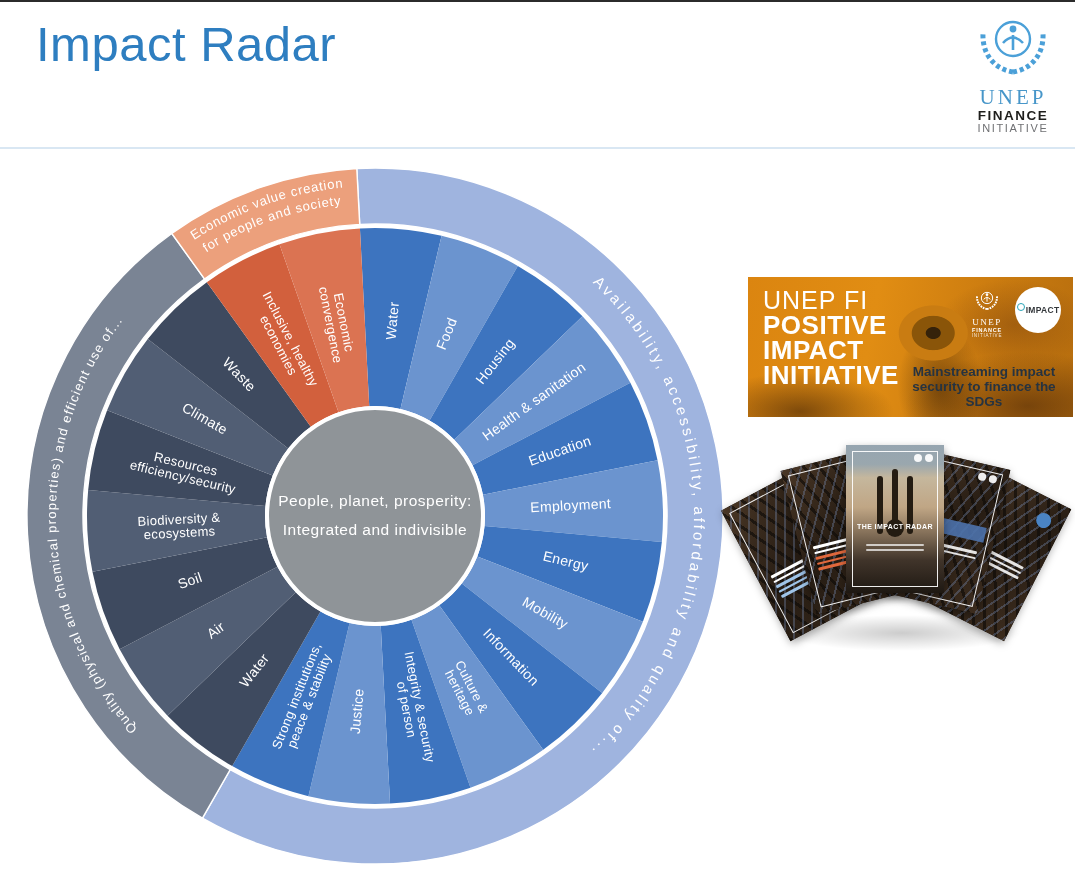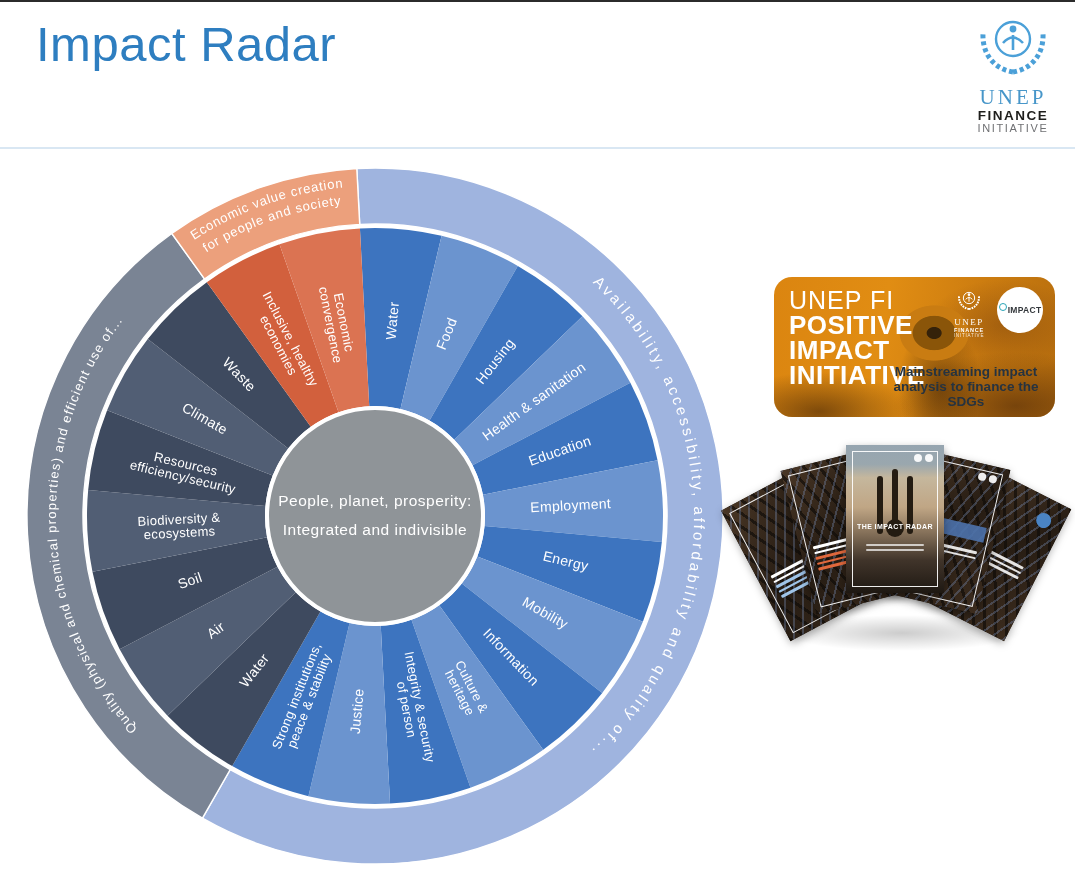--- a/index.html
+++ b/index.html
@@ -11,21 +11,21 @@
   .unep-logo{position:absolute;right:14px;top:6px;width:96px;text-align:center;line-height:1.05;}
   .unep-logo .word-unep{font-family:"Liberation Serif",serif;font-size:21px;color:#4796c9;letter-spacing:3px;}
   .unep-logo .word-fin{font-size:13.5px;font-weight:bold;color:#1e1e1c;letter-spacing:1.5px;margin-top:1px;}
   .unep-logo .word-init{font-size:11px;color:#6f7073;letter-spacing:1.6px;}
 
   
   #radar{position:absolute;left:14px;top:162px;}
   #radar svg text{font-family:"Liberation Sans",sans-serif;fill:#ffffff;}
 
   
-  .banner{position:absolute;left:774px;top:275px;width:281px;height:140px;overflow:hidden;background:linear-gradient(100deg,#db8510 0%,#e18d13 38%,#cd7d10 68%,#b76e0e 100%);border-radius:18px;}
+  .banner{position:absolute;left:748px;top:275px;width:325px;height:140px;overflow:hidden;background:linear-gradient(100deg,#db8510 0%,#e18d13 38%,#cd7d10 68%,#b76e0e 100%);}
   .banner .photo{position:absolute;inset:0;background:
     radial-gradient(75px 60px at 57% 40%, #35220a 0 7px, #8a5509 8px 21px, #c97c12 22px 34px, rgba(0,0,0,0) 35px),
     radial-gradient(60px 90px at 59% 78%, rgba(58,32,7,.55), transparent 70%),
     radial-gradient(130px 55px at 16% 96%, rgba(62,32,6,.6), transparent 72%),
     radial-gradient(170px 75px at 86% 92%, rgba(74,38,9,.62), transparent 72%),
     radial-gradient(110px 65px at 82% 34%, rgba(128,70,14,.5), transparent 70%);}
   .banner .btitle{position:absolute;left:15px;top:10px;color:#fff;}
   .banner .b-light{font-size:25px;font-weight:400;letter-spacing:1px;line-height:1.05;}
   .banner .b-bold{font-size:26px;font-weight:800;letter-spacing:.5px;line-height:.95;}
   .banner .blogos{position:absolute;top:10px;right:12px;display:flex;align-items:flex-start;gap:7px;}
@@ -182,21 +182,21 @@
         </svg>
         <div class="mu1">UNEP</div>
         <div class="mu2">FINANCE</div>
         <div class="mu3">INITIATIVE</div>
       </div>
       <div class="impact-badge">
         <span class="ring"></span>
         <span>IMPACT</span>
       </div>
     </div>
-    <div class="tagline">Mainstreaming impact analysis to finance the SDGs</div>
+    <div class="tagline">Mainstreaming impact security to finance the SDGs</div>
   </div>
 
   <div class="covers">
     <div class="fan-shadow"></div>
 
     <div class="cover c-left1">
       <div class="tex"></div>
       <div class="frame"></div>
       <div class="logodots">
           <span class="dot"></span>

